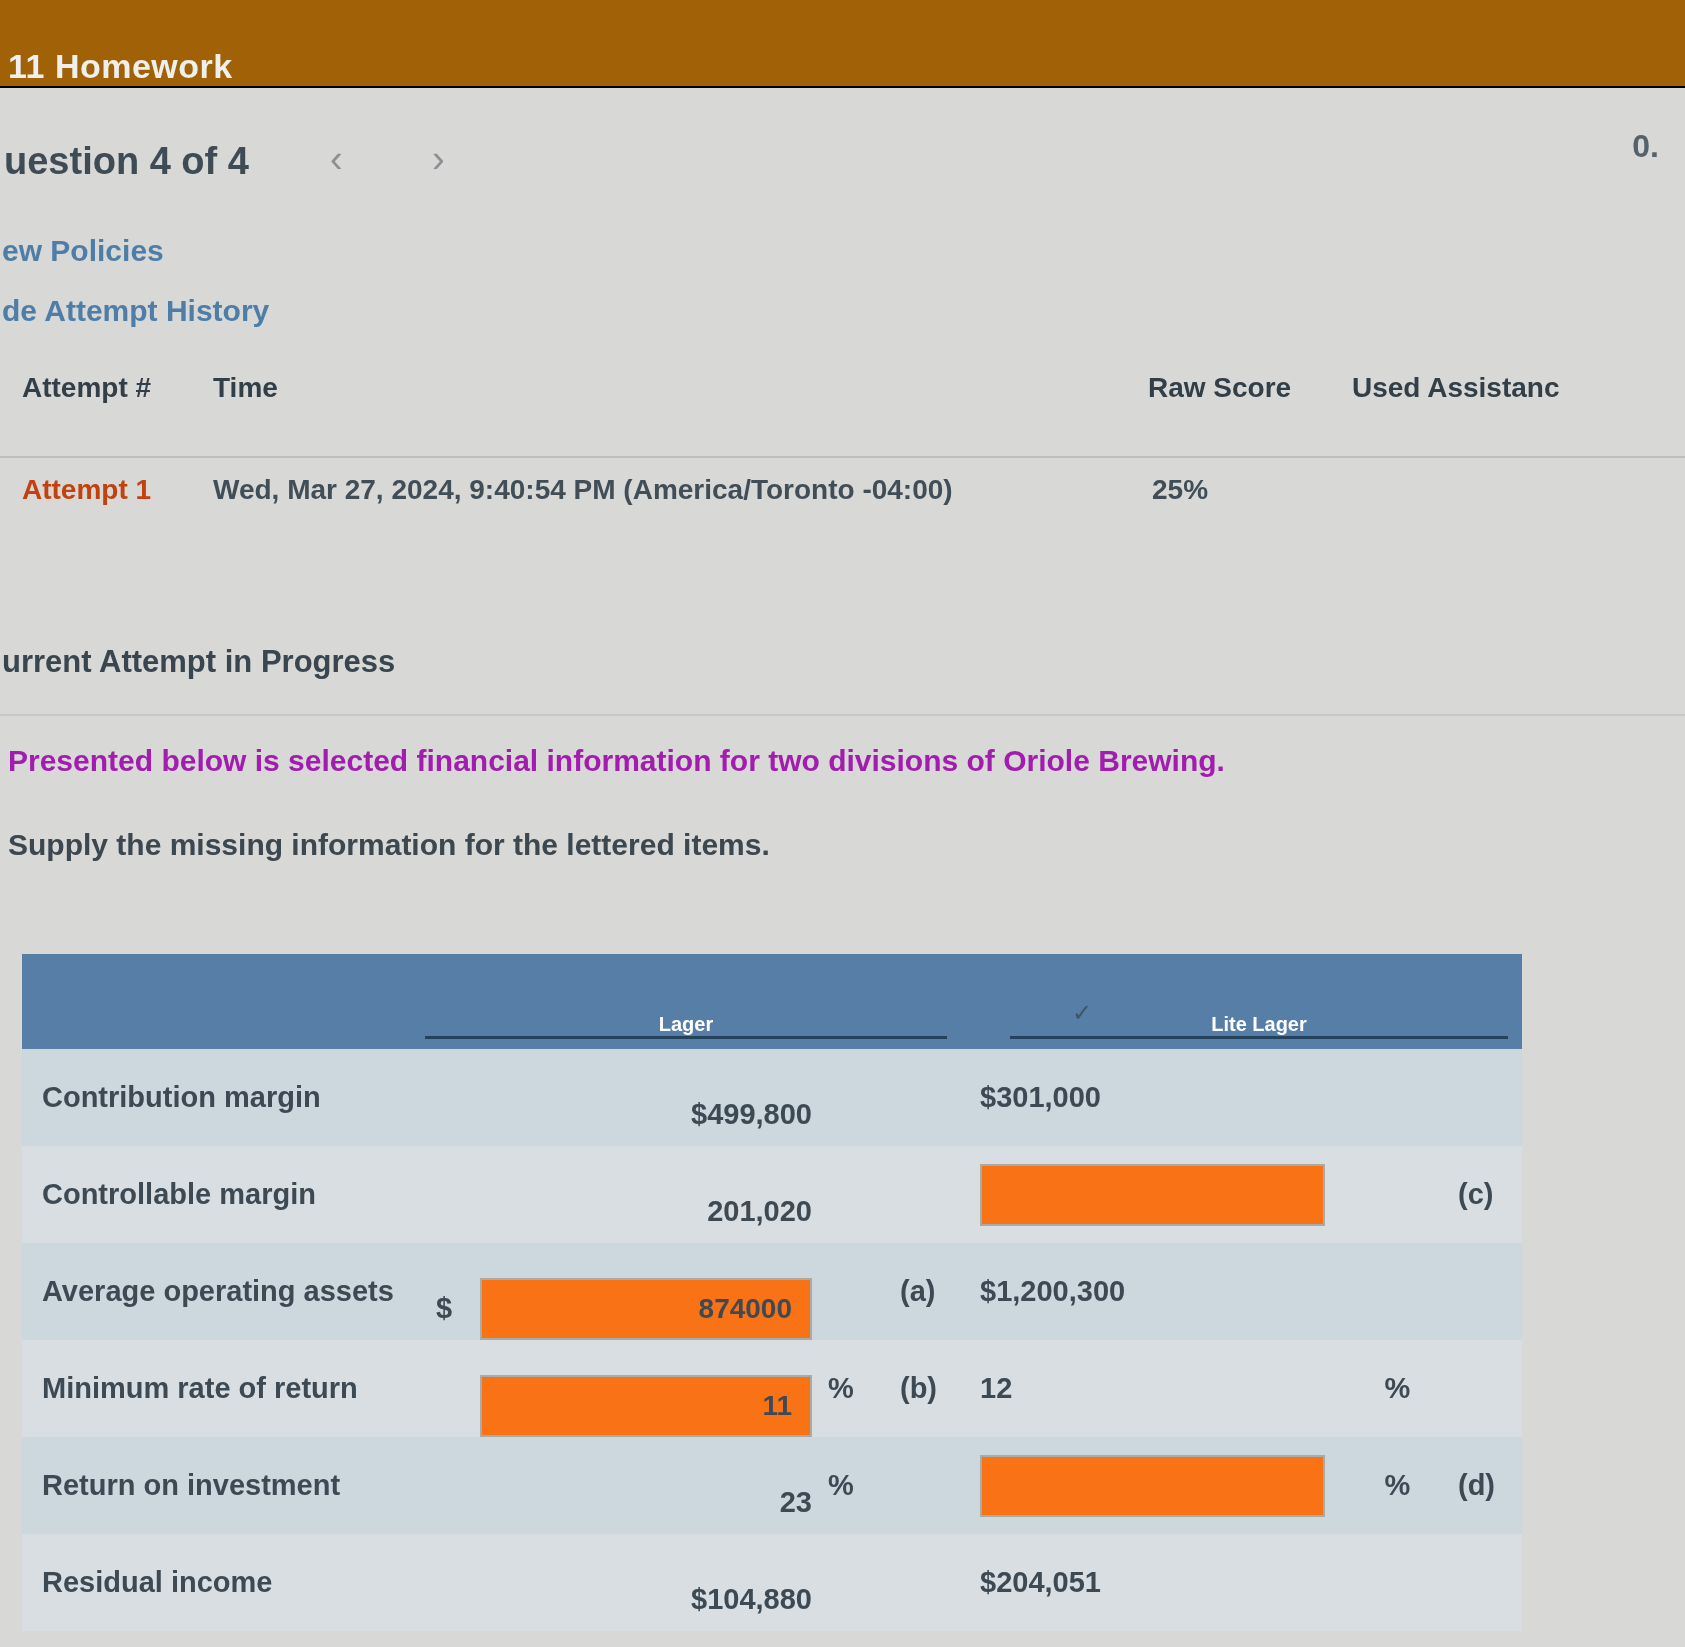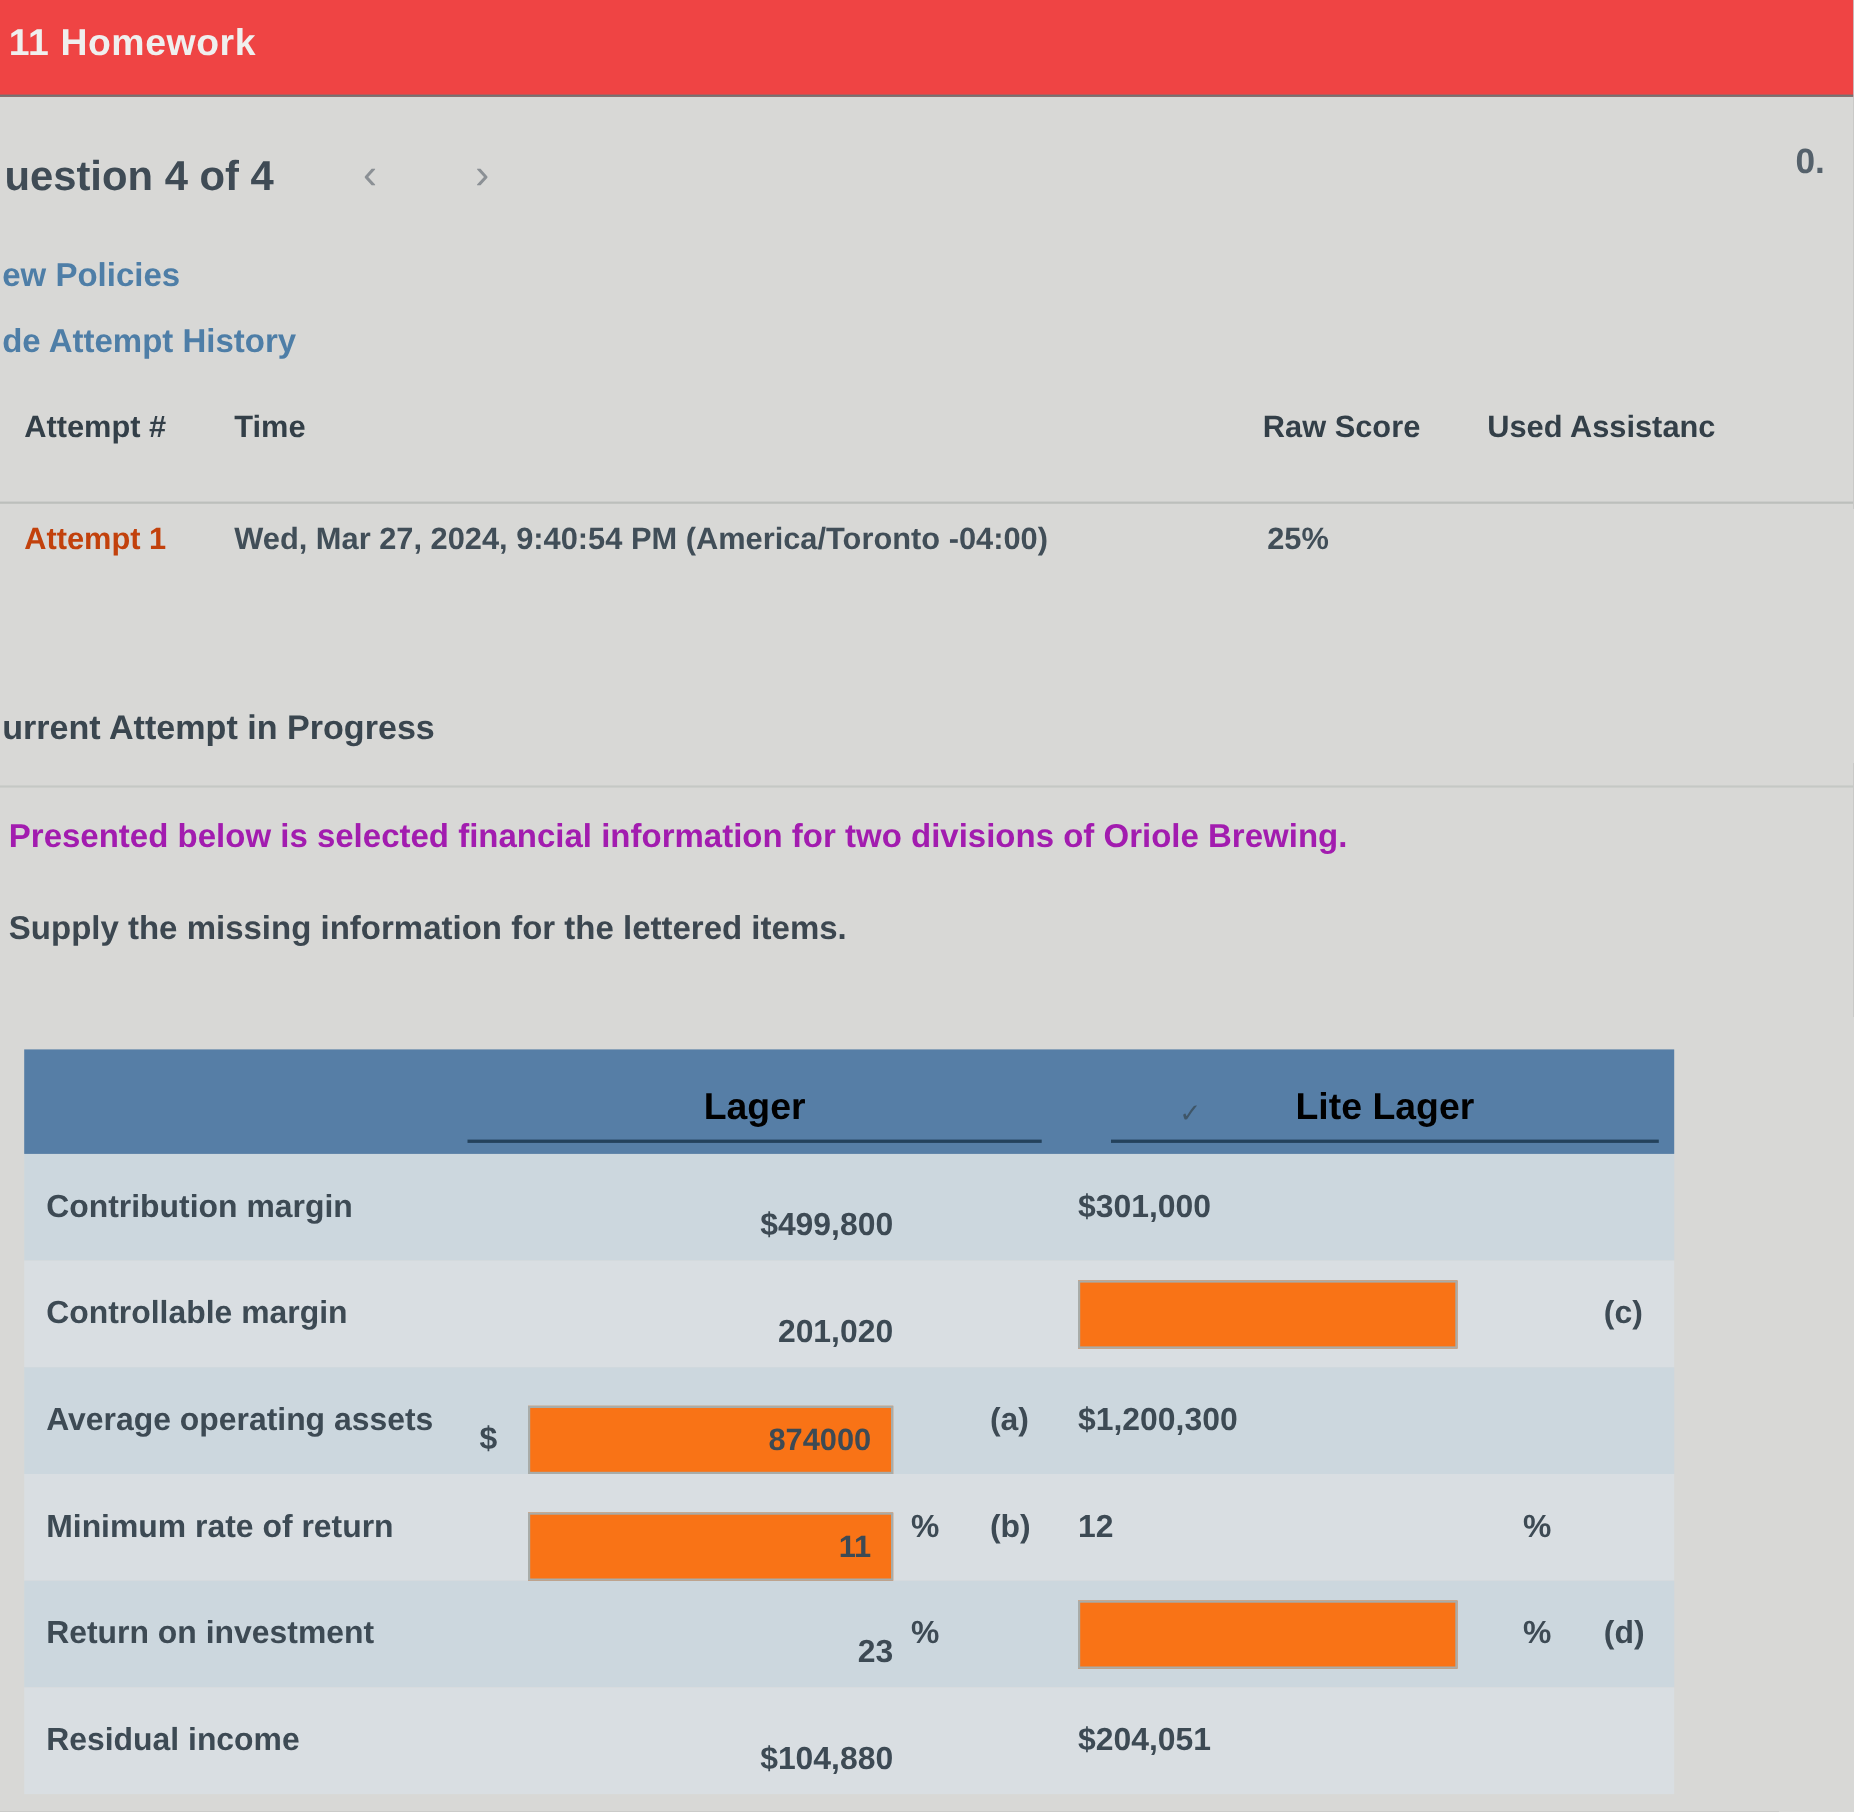--- a/index.html
+++ b/index.html
@@ -4,23 +4,23 @@
 <style>
   * { margin:0; padding:0; box-sizing:border-box; }
   body { background:#b0b0ae; }
   .screen {
     position:relative; width:1685px; height:1647px; overflow:hidden;
     background:#d8d8d6; font-family:"Liberation Sans", sans-serif;
     color:#3d4a54;
   }
   
   .topbar {
-    position:relative; height:88px; background:#ef4444;
-    display:flex; align-items:flex-start; overflow:hidden;
-    border-bottom:2px solid #737373;
+    position:relative; height:88px; background:#a16207;
+    display:flex; align-items:flex-end; overflow:hidden;
+    border-bottom:2px solid #000000;
   }
   .topbar-title {
     color:#efefee; font-size:34px; font-weight:700;
     margin:20px 0 0 8px; letter-spacing:0.5px; white-space:nowrap;
   }
   
   .qnav { position:relative; padding-top:48px; height:110px; }
   .qtitle { position:absolute; left:4px; top:52px; font-size:38px; font-weight:600; color:#3f4b55; }
   .chev {
     position:absolute; top:52px; background:none; border:none; cursor:pointer;
@@ -48,22 +48,22 @@
   
   .cah { margin:128px 0 0 2px; font-size:31px; font-weight:700; color:#3a464f; }
   .div2 { margin-top:34px; background:#c5c8c5; }
   .intro { margin:28px 0 0 8px; font-size:30px; font-weight:600; color:#a21caf; }
   .instr { margin:50px 0 0 8px; font-size:30px; font-weight:600; color:#3c4750; }
   
   .qtable { position:relative; margin:92px 0 0 22px; width:1500px; }
   .thead { position:relative; height:95px; background:#567ea6; }
   .thcol {
     position:absolute; bottom:10px; text-align:center;
-    font-size:34px; font-weight:600; color:#000000;
-    border-bottom:3px solid #24425c; padding-bottom:10px;
+    font-size:20px; font-weight:600; color:#ffffff;
+    border-bottom:3px solid #24425c; 
   }
   .th-lager { left:403px; width:522px; }
   .th-lite  { left:988px; width:498px; }
   .thead .check { position:absolute; left:1050px; bottom:22px; font-size:24px; color:#3f5668; border:none; }
   .trow { display:flex; align-items:center; height:97px; }
   .trow:nth-child(odd) { background:#ccd7de; }
   .trow:nth-child(even) { background:#d9dee2; }
   
   .trow.dark { background:#ccd7de; }
   .trow.light { background:#d9dee2; }

